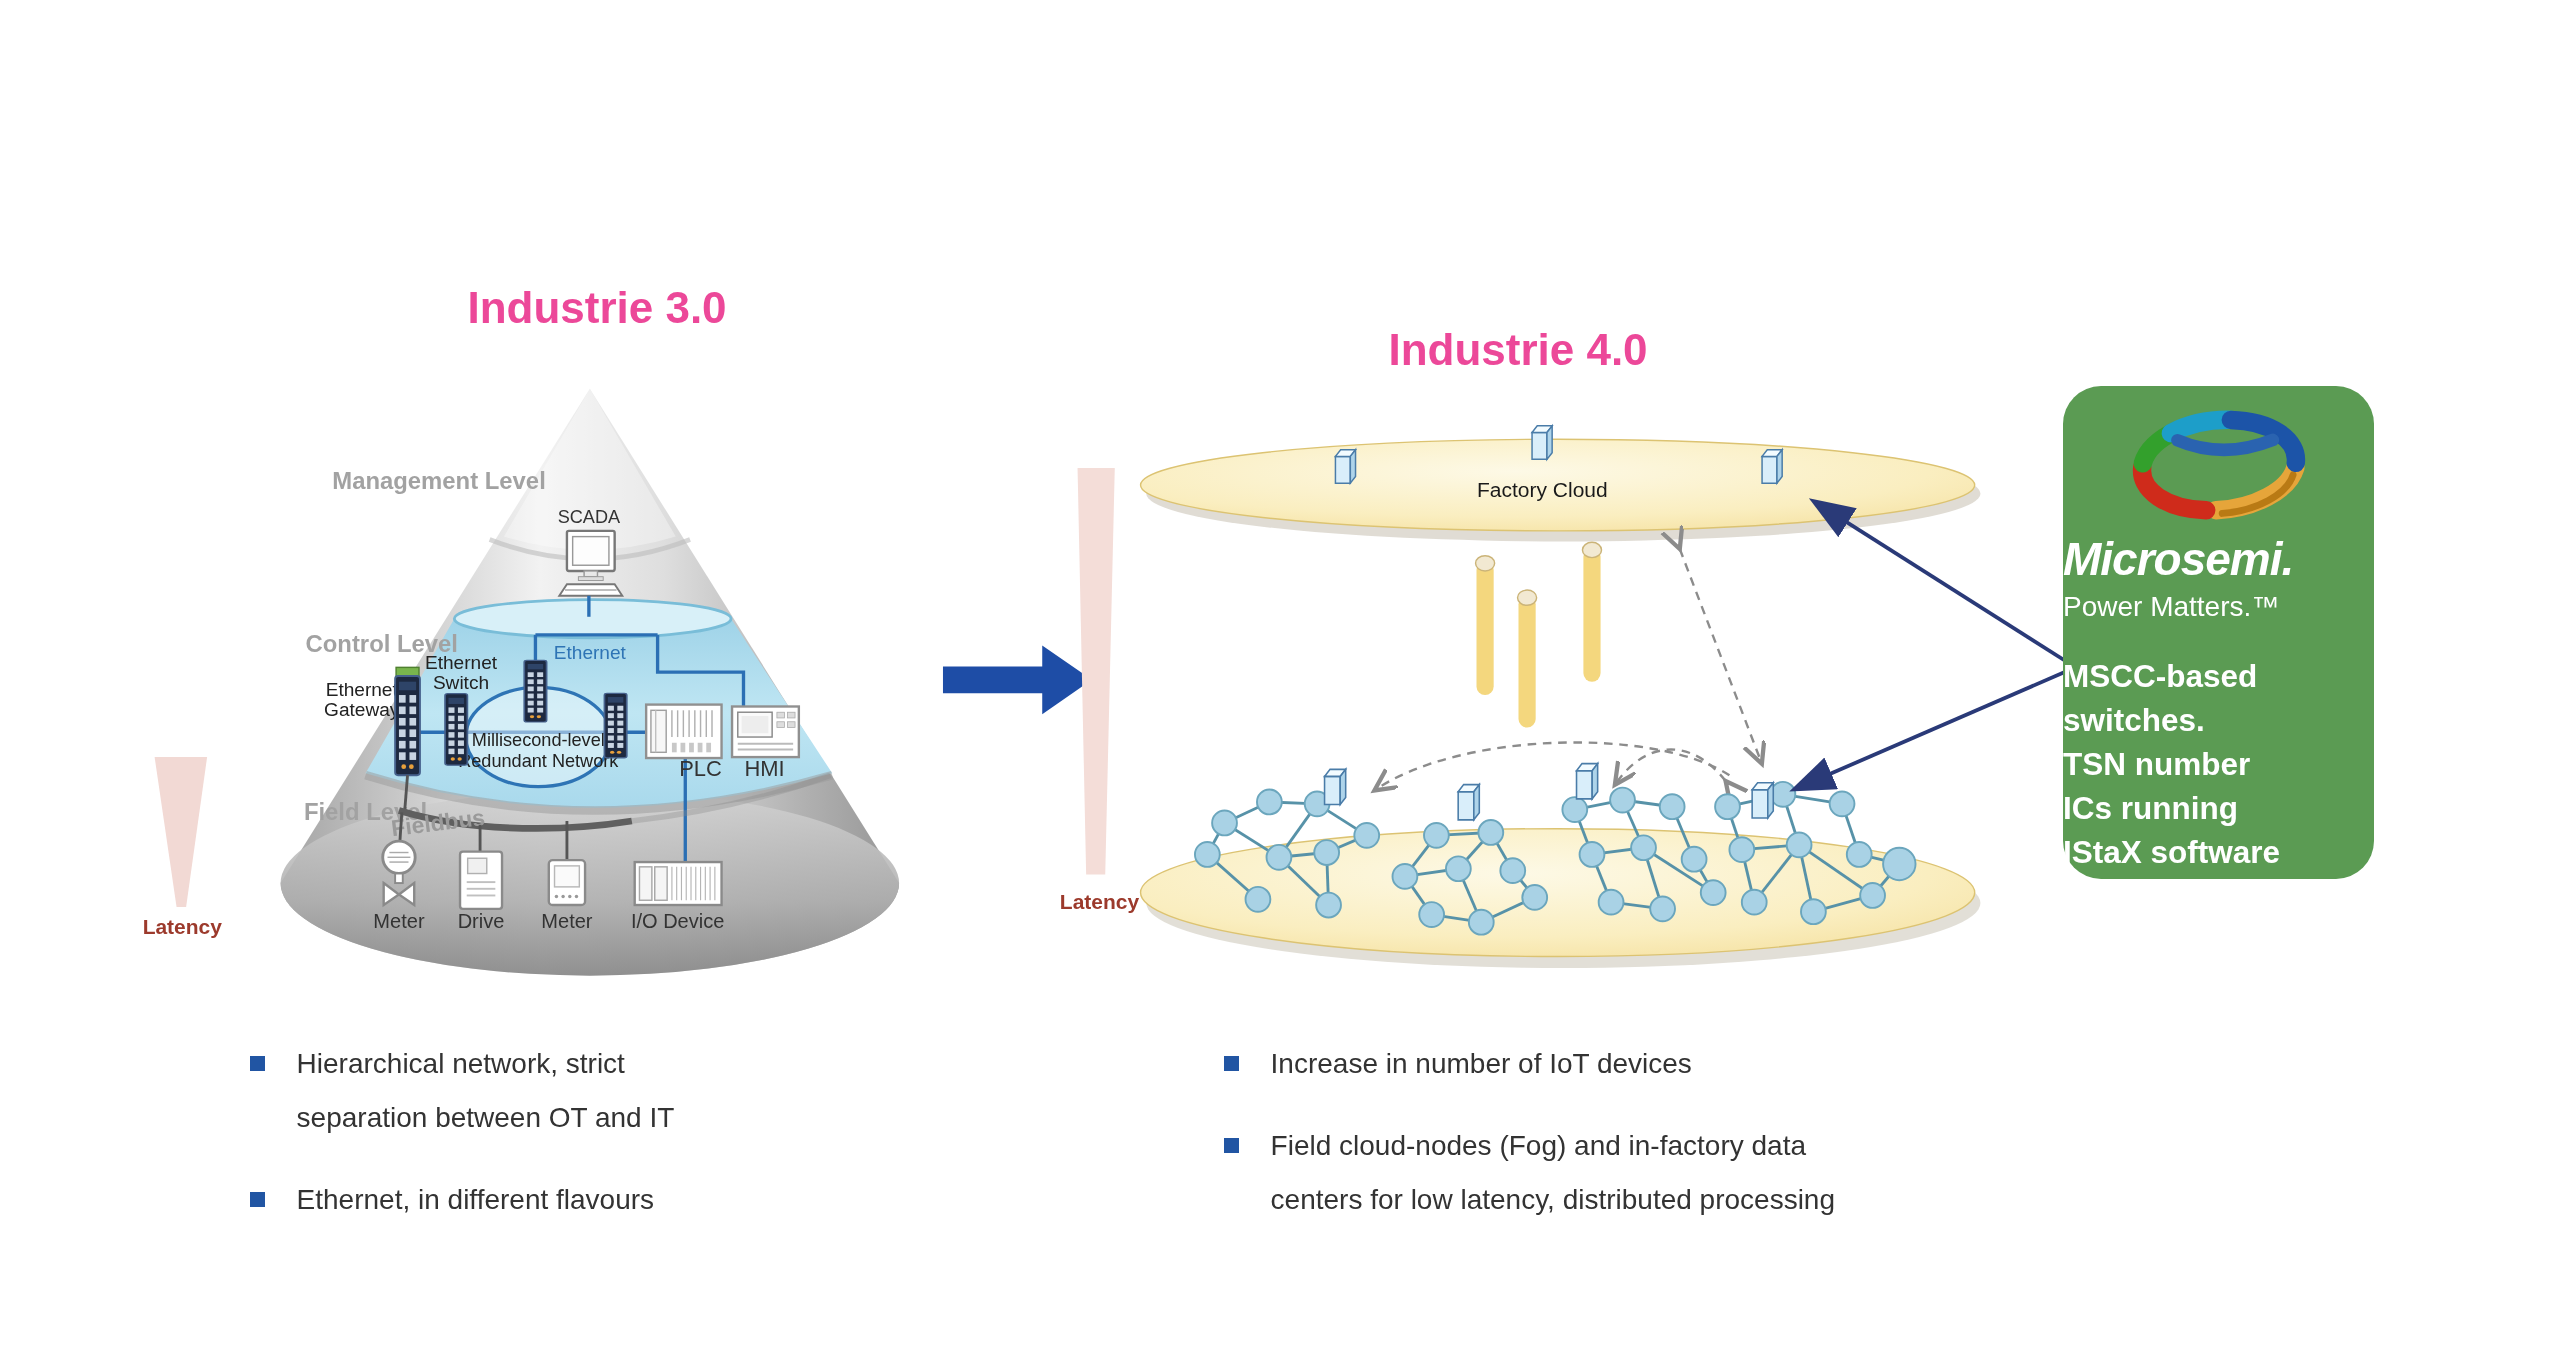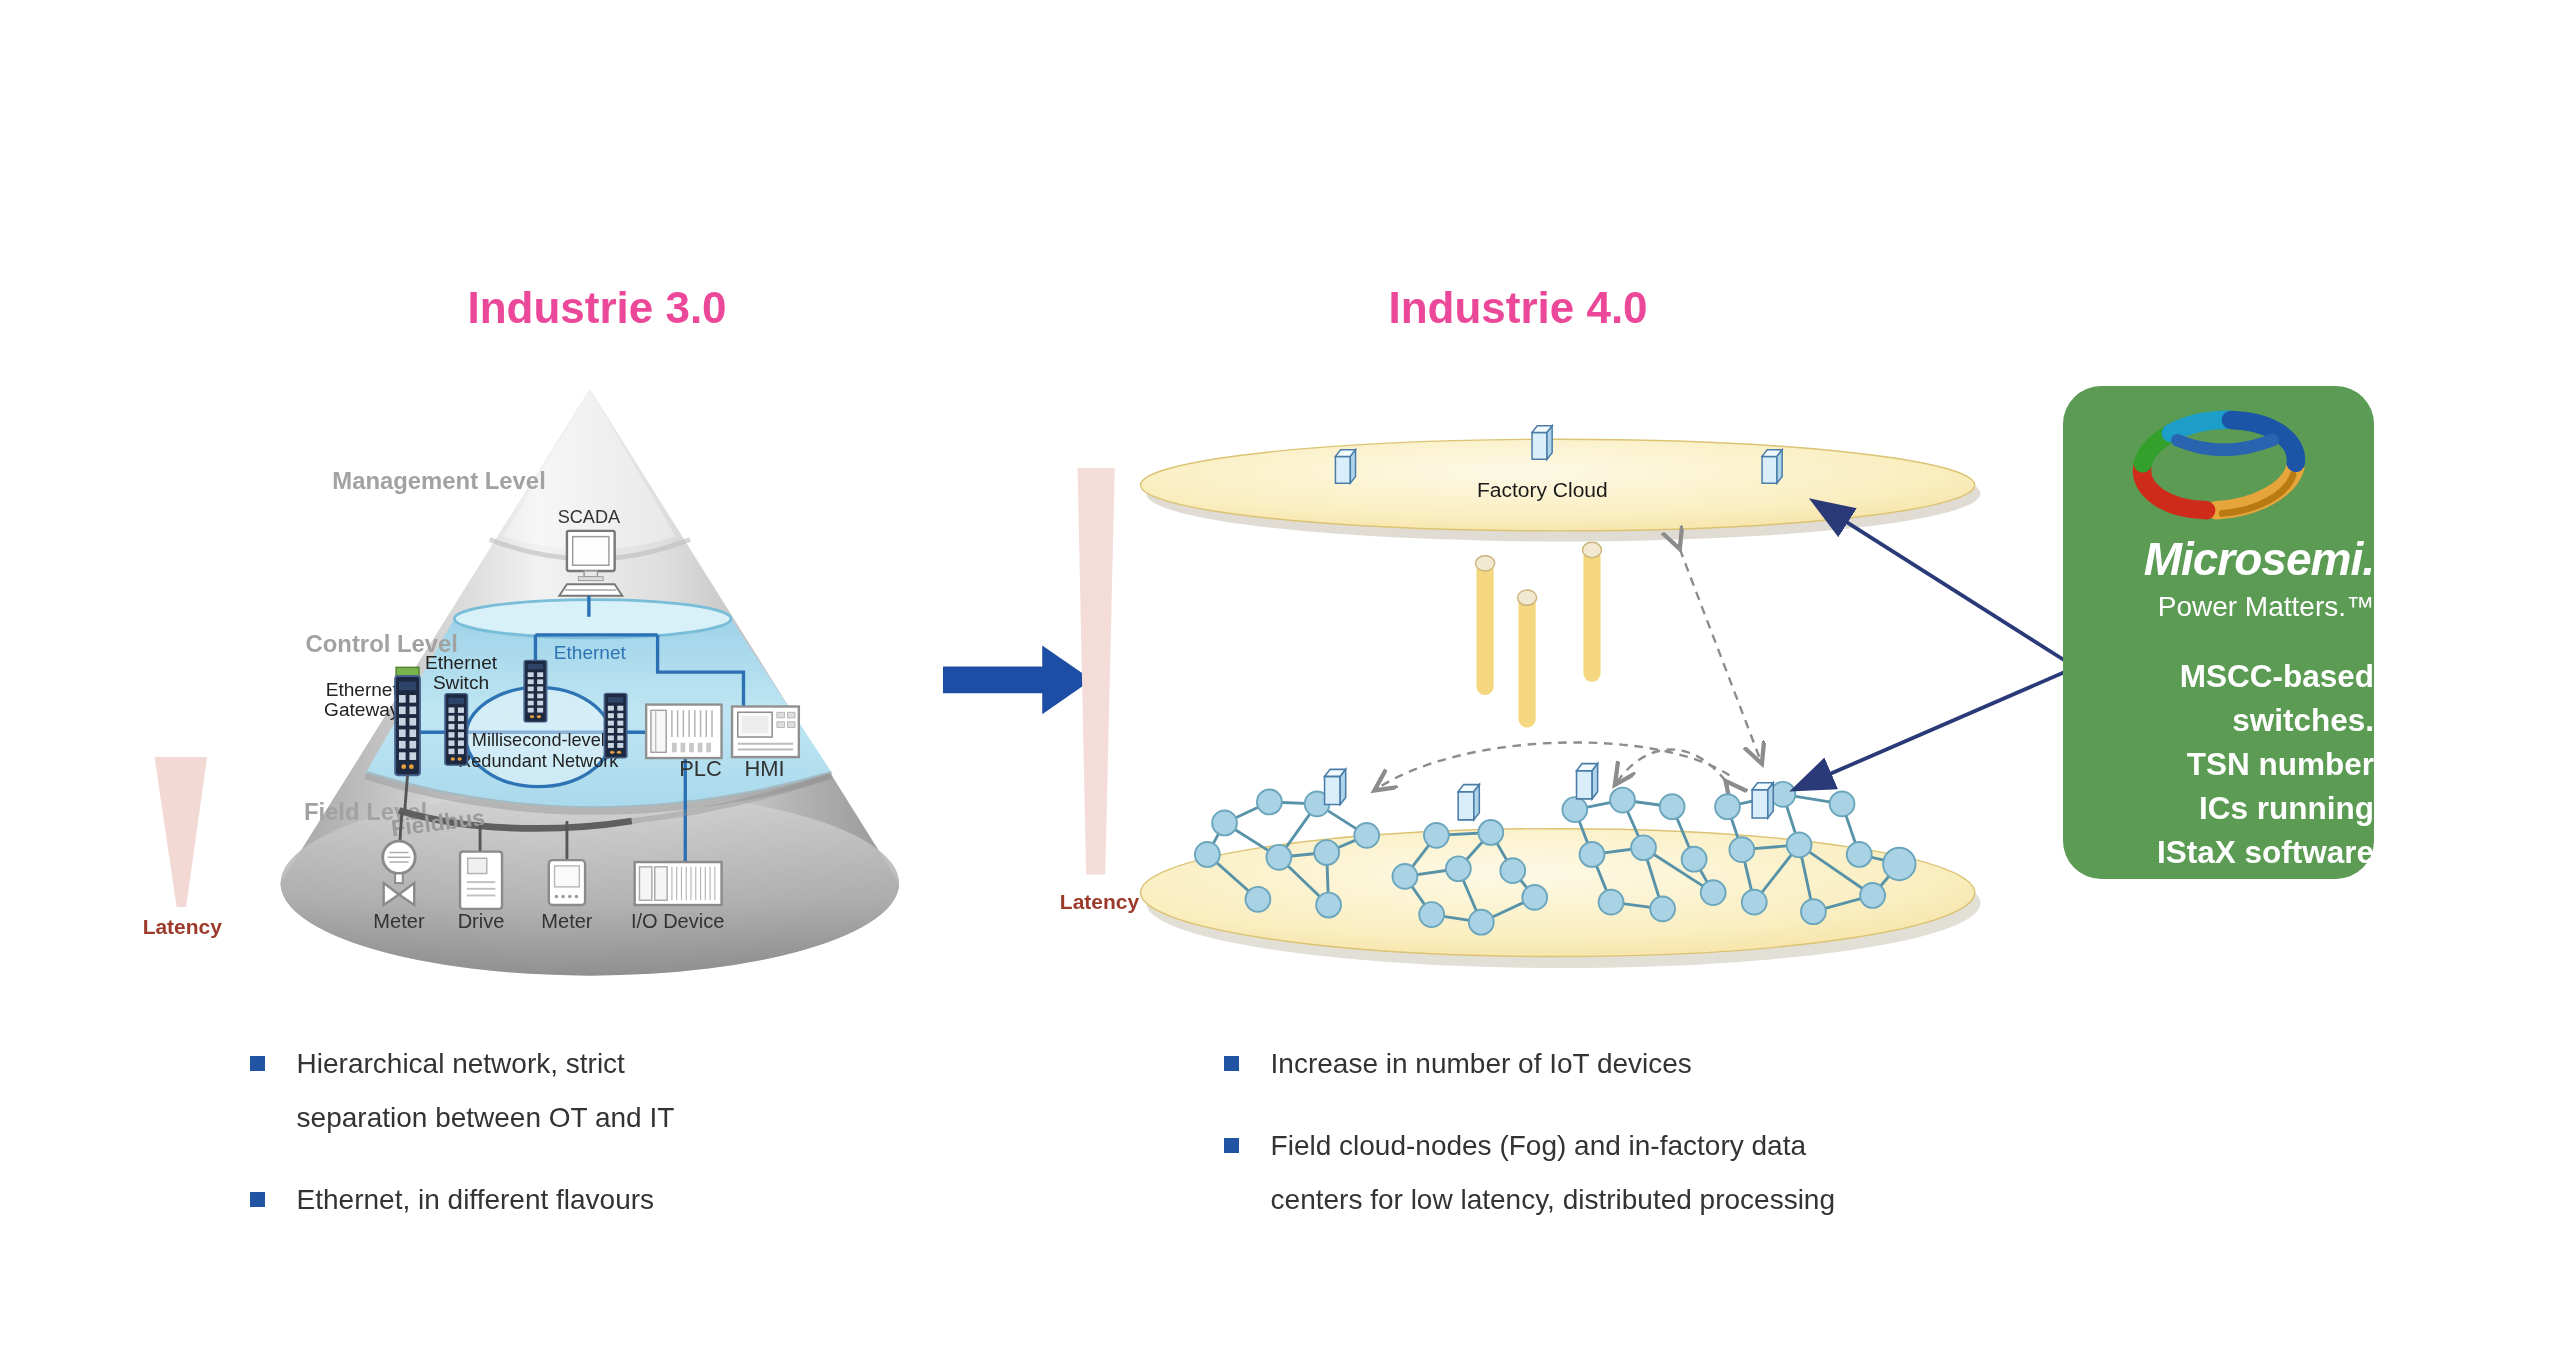--- a/index.html
+++ b/index.html
@@ -4,25 +4,25 @@
 <style>
   html,body{margin:0;padding:0;background:#ffffff;}
   body{width:2576px;height:1350px;position:relative;overflow:hidden;
        font-family:"Liberation Sans","DejaVu Sans",sans-serif;}
   .slide{position:absolute;inset:0;background:#ffffff;}
   .gfx{position:absolute;left:0;top:0;width:2576px;height:1350px;}
 
   .title{position:absolute;top:283px;font-size:44px;font-weight:bold;
          color:#ec4899;text-align:center;letter-spacing:0px;}
   .t-left{left:363px;width:468px;}
-  .t-right{left:1284px;width:468px;}
+  .t-right{left:1284px;width:468px;margin-top:42px;}
 
   
   .ms-card{position:absolute;left:2063px;top:386px;width:311px;height:493px;
-           background:#5b9b53;border-radius:38px;text-align:right;
+           background:#5b9b53;border-radius:38px;text-align:left;
            box-sizing:border-box;padding-top:19px;color:#ffffff;}
   .ms-logo{width:216px;height:126px;display:block;margin:0 auto;}
   .ms-brand{font-size:46px;font-weight:bold;font-style:italic;letter-spacing:-1px;
             line-height:52px;margin-top:1.9px;}
   .ms-tagline{font-size:28px;line-height:36px;margin-top:3.8px;}
   .ms-body{margin-top:29px;font-size:31.5px;font-weight:bold;line-height:44px;}
 
   
   .bullets{position:absolute;top:1037px;color:#333333;font-size:28px;line-height:54px;}
   .bullets-left{left:246px;width:754px;}

